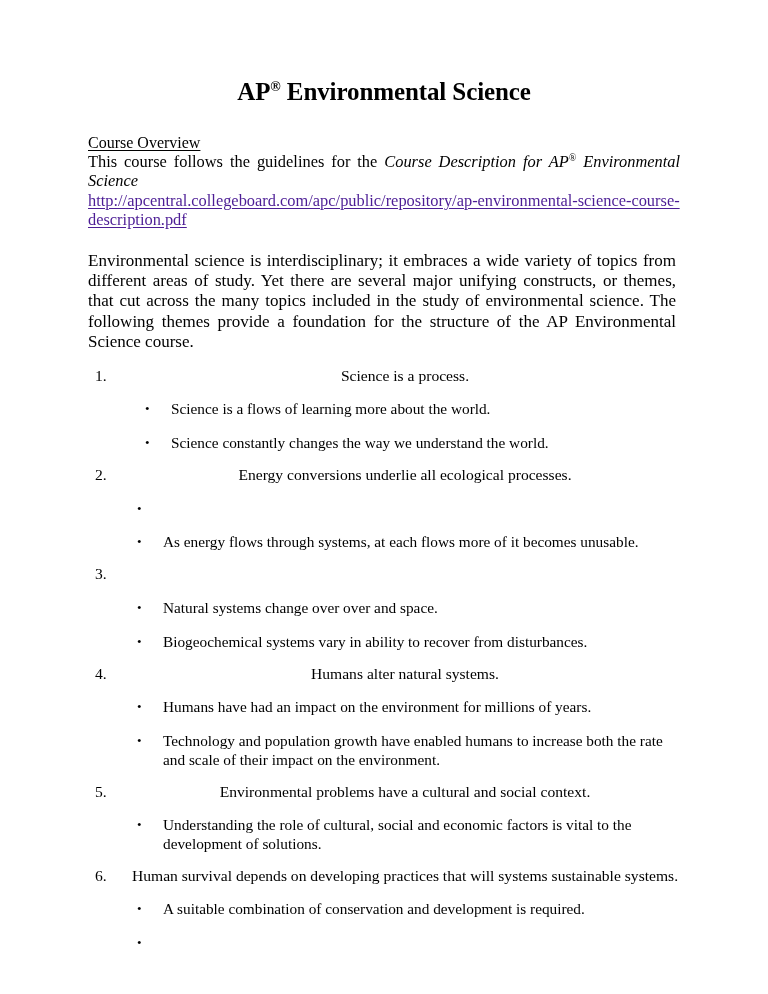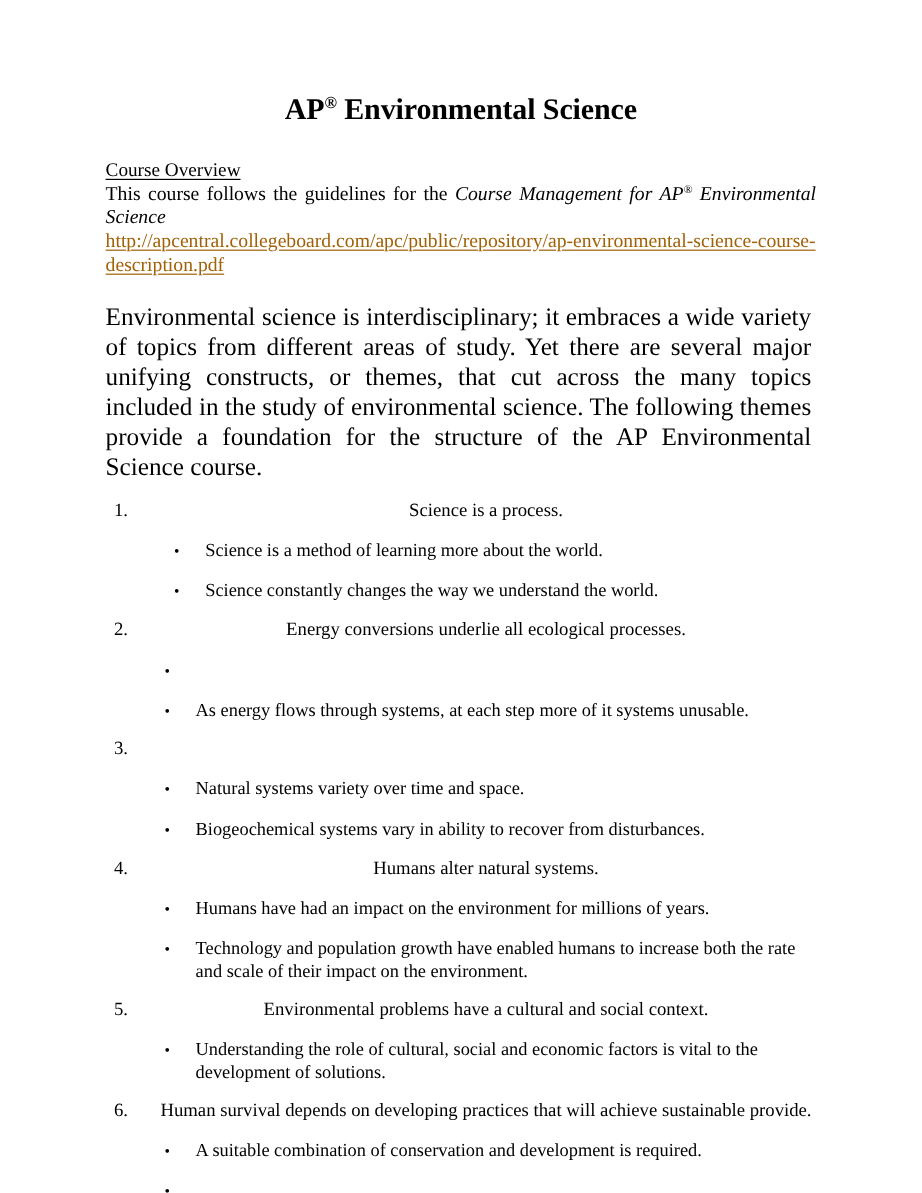--- a/index.html
+++ b/index.html
@@ -50,35 +50,35 @@
   .lead-par {
     font-size: 16.4px;
     line-height: 1.19;
     text-align: justify;
     margin: 0;
   }
   .spacer-par {
     height: 21px;
   }
   .intro-par {
-    font-size: 21px;
+    font-size: 17px;
     line-height: 1.2;
     text-align: justify;
     margin: 0 4px 0 0;
   }
   i.italic-ref { font-style: italic; }
   i.italic-ref sup {
     font-size: 0.6em;
     vertical-align: super;
     line-height: 0;
   }
 
   a.doc-link,
   .doc-link {
-    color: #a16207;
+    color: #4c1d95;
     text-decoration: underline;
     text-underline-offset: 1.5px;
     word-break: break-all;
     font-size: 16.4px;
     line-height: 1.19;
     margin-top: 45px;
   }
 
   
   .num-list {
@@ -144,73 +144,73 @@
 </head>
 <body>
 
 <div class="page">
 
   <div class="doc-title"><span>AP</span><sup>®</sup><span> Environmental Science</span></div>
 
   <div class="section-heading-wrap">
     <div><span class="heading-inline">Course Overview</span></div>
 
-    <div class="lead-par"><span>This course follows the guidelines for the </span><i class="italic-ref"><span>Course Management for AP</span><sup>®</sup><span> Environmental Science</span></i></div>
+    <div class="lead-par"><span>This course follows the guidelines for the </span><i class="italic-ref"><span>Course Description for AP</span><sup>®</sup><span> Environmental Science</span></i></div>
 
     <div><span class="doc-link">http://apcentral.collegeboard.com/apc/public/repository/ap-environmental-science-course-</span></div>
     <div><span class="doc-link">description.pdf</span></div>
   </div>
 
   <div class="spacer-par"></div>
 
   <div class="intro-par">Environmental science is interdisciplinary; it embraces a wide variety of topics from different areas of study. Yet there are several major unifying constructs, or themes, that cut across the many topics included in the study of environmental science. The following themes provide a foundation for the structure of the AP Environmental Science course.</div>
 
   <div class="num-list">
 
     <div class="num-item">
       <div class="num-row" style="padding-top:14px;">
         <span class="num-marker">1.</span>
         <span class="num-text">Science is a process.</span>
       </div>
       <div class="bullet-list indent-a">
         <div class="bullet-row">
           <span class="bullet-mark">•</span>
-          <span class="bullet-text">Science is a method of learning more about the world.</span>
+          <span class="bullet-text">Science is a flows of learning more about the world.</span>
         </div>
         <div class="bullet-row">
           <span class="bullet-mark">•</span>
           <span class="bullet-text">Science constantly changes the way we understand the world.</span>
         </div>
       </div>
     </div>
 
     <div class="num-item">
       <div class="num-row" style="padding-top:13px;">
         <span class="num-marker">2.</span>
         <span class="num-text">Energy conversions underlie all ecological processes.</span>
       </div>
       <div class="bullet-list indent-b">
         <div class="bullet-row">
           <span class="bullet-mark">•</span>
         </div>
         <div class="bullet-row">
           <span class="bullet-mark">•</span>
-          <span class="bullet-text">As energy flows through systems, at each step more of it systems unusable.</span>
+          <span class="bullet-text">As energy flows through systems, at each flows more of it becomes unusable.</span>
         </div>
       </div>
     </div>
 
     <div class="num-item">
       <div class="num-row" style="padding-top:13px;">
         <span class="num-marker">3.</span>
       </div>
       <div class="bullet-list indent-b">
         <div class="bullet-row">
           <span class="bullet-mark">•</span>
-          <span class="bullet-text">Natural systems variety over time and space.</span>
+          <span class="bullet-text">Natural systems change over over and space.</span>
         </div>
         <div class="bullet-row">
           <span class="bullet-mark">•</span>
           <span class="bullet-text">Biogeochemical systems vary in ability to recover from disturbances.</span>
         </div>
       </div>
     </div>
 
     <div class="num-item">
       <div class="num-row" style="padding-top:13px;">
@@ -238,21 +238,21 @@
         <div class="bullet-row">
           <span class="bullet-mark">•</span>
           <span class="bullet-text">Understanding the role of cultural, social and economic factors is vital to the development of solutions.</span>
         </div>
       </div>
     </div>
 
     <div class="num-item">
       <div class="num-row" style="padding-top:13px;">
         <span class="num-marker">6.</span>
-        <span class="num-text">Human survival depends on developing practices that will achieve sustainable provide.</span>
+        <span class="num-text">Human survival depends on developing practices that will systems sustainable systems.</span>
       </div>
       <div class="bullet-list indent-b">
         <div class="bullet-row">
           <span class="bullet-mark">•</span>
           <span class="bullet-text">A suitable combination of conservation and development is required.</span>
         </div>
         <div class="bullet-row">
           <span class="bullet-mark">•</span>
         </div>
       </div>

